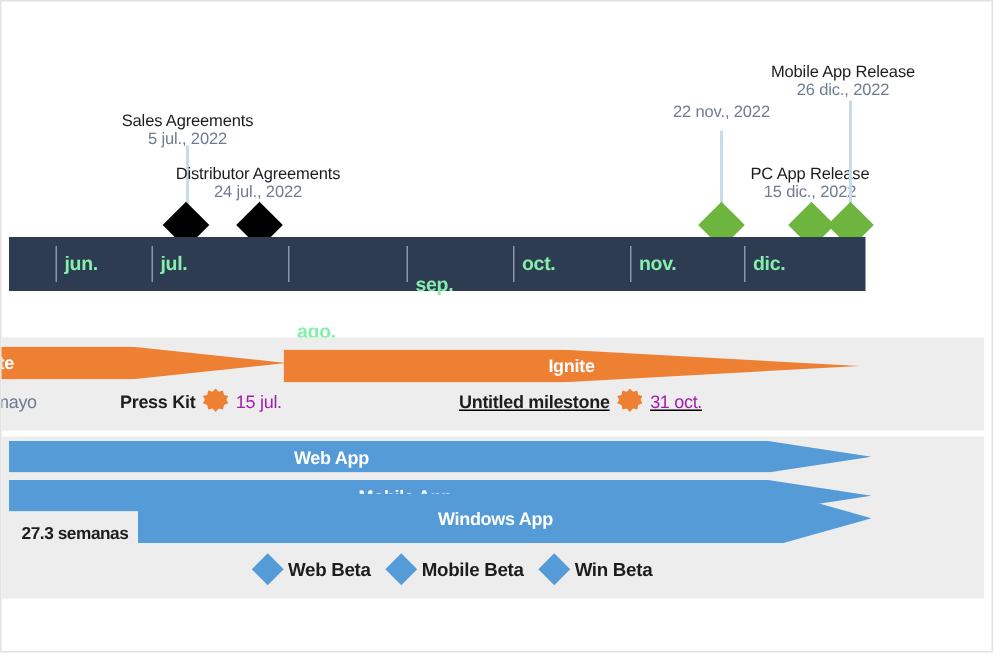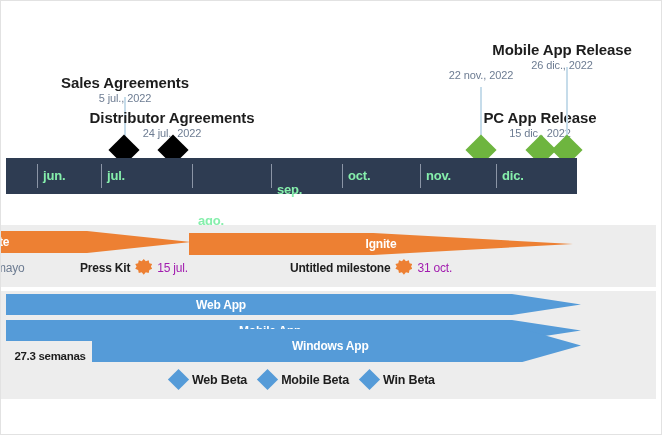--- a/index.html
+++ b/index.html
@@ -25,22 +25,22 @@
   }
 
   
   .ms-label {
     position: absolute;
     white-space: nowrap;
     text-align: center;
     line-height: 1.12;
   }
   .ms-title {
-    font-size: 15px;
-    font-weight: bold;
+    font-size: 11px;
+    font-weight: normal;
     color: #1d1d1d;
     letter-spacing: -0.1px;
   }
   .ms-date {
     font-size: 11px;
     color: #6d7c92;
     letter-spacing: -0.1px;
   }
   .ms-stem {
     position: absolute;
@@ -252,21 +252,21 @@
   </div>
 
   <div class="cut-text" style="left:-5px; top:260px; color:#6d7c92;">mayo</div>
 
   <div class="inline-ms" style="left:79px; top:258px;">
     <span class="inline-ms-name">Press Kit</span>
     <span class="star8"></span>
     <span class="inline-ms-date">15 jul.</span>
   </div>
 
-  <div class="inline-ms" style="left:289px; top:258px;">
+  <div class="inline-ms" style="left:305px; top:258px;text-decoration:underline;">
     <span class="inline-ms-name">Untitled milestone</span>
     <span class="star8"></span>
     <span class="inline-ms-date">31 oct.</span>
   </div>
 
   <div class="band" style="left:0px; top:290px; width:655px; height:108px;"></div>
 
   <div class="chev blue chev-arrow-left" style="left:5px; top:293px; width:575px; height:21px;">
     <span class="chev-label" style="position:absolute; left:190px;">Web App</span>
   </div>

